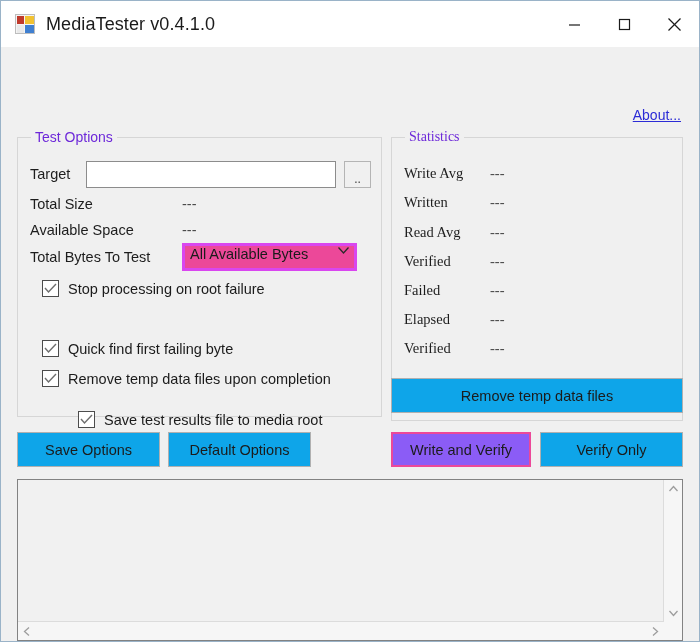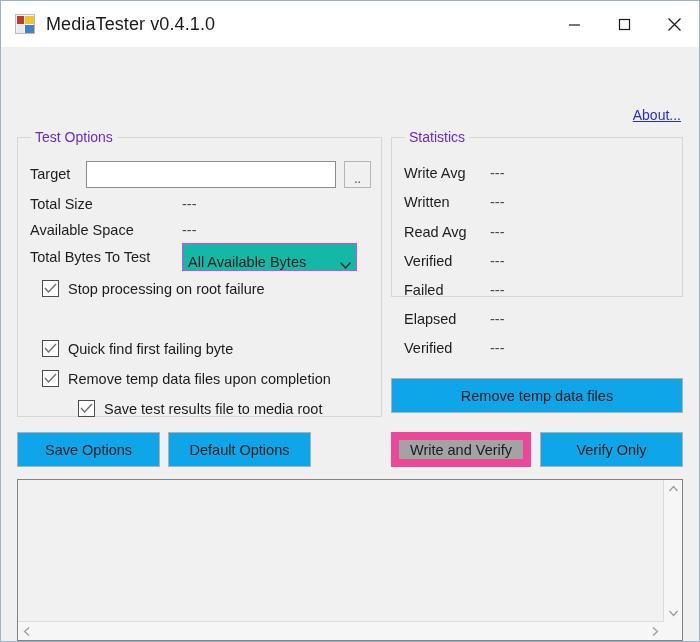--- a/index.html
+++ b/index.html
@@ -109,21 +109,21 @@
     top: -9px;
     left: 13px;
     background: #f0f0f0;
     padding: 0 4px;
     font-size: 14px;
     color: #6d28d9;
     white-space: nowrap;
   }
 
   #test-options { left: 16px; top: 90px; width: 365px; height: 280px; }
-  #statistics   { left: 390px; top: 90px; width: 292px; height: 160px; }
+  #statistics   { left: 390px; top: 90px; width: 292px; height: 284px; font-family: Liberation Serif, serif; }
 
   
   .row-label {
     position: absolute;
     font-size: 14.5px;
     color: #1d1d1d;
     white-space: nowrap;
   }
   .row-value {
     position: absolute;
@@ -153,24 +153,24 @@
     color: #3a3a3a;
     line-height: 1;
     padding: 0;
     padding-top: 8px;
     text-align: center;
   }
 
   .combo {
     position: absolute;
     box-sizing: border-box;
-    border: 1px solid #d946ef;
-    background: #14b8a6;
-    display: flex;
-    align-items: flex-end;
+    border: 3px solid #d946ef;
+    background: #ec4899;
+    display: flex;
+    align-items: flex-start;
   }
   .combo .combo-text {
     flex: 1;
     font-size: 14.5px;
     color: #1b1b1b;
     padding-left: 5px;
     white-space: nowrap;
     overflow: hidden;
   }
   .combo .combo-arrow {
@@ -228,22 +228,22 @@
     background: #0ea5e9;
     border: 1px solid #b0b0b0;
     font-family: "Liberation Sans", sans-serif;
     font-size: 14.5px;
     color: #1b1b1b;
     text-align: center;
     white-space: nowrap;
     padding: 0;
   }
   .btn.focused {
-    border: 8px solid #ec4899;
-    background: #a3a3a3;
+    border: 2px solid #ec4899;
+    background: #8b5cf6;
   }
 
   
   .logbox {
     position: absolute;
     left: 16px;
     top: 432px;
     width: 666px;
     height: 162px;
     box-sizing: border-box;
@@ -382,21 +382,21 @@
 
       <div class="checkrow" style="top:232px;">
         <span class="cb-box">
           <svg width="13" height="11" viewBox="0 0 13 11">
               <polyline points="1,5 4.5,9 12,1" fill="none" stroke="#6e6e6e" stroke-width="1.4"></polyline>
             </svg>
         </span>
         <span class="cb-label">Remove temp data files upon completion</span>
       </div>
 
-      <div class="checkrow" style="top:262px;padding-left:36px;">
+      <div class="checkrow" style="top:273px;padding-left:36px;">
         <span class="cb-box">
           <svg width="13" height="11" viewBox="0 0 13 11">
               <polyline points="1,5 4.5,9 12,1" fill="none" stroke="#6e6e6e" stroke-width="1.4"></polyline>
             </svg>
         </span>
         <span class="cb-label">Save test results file to media root</span>
       </div>
     </div>
 
     <div class="groupbox" id="statistics">

